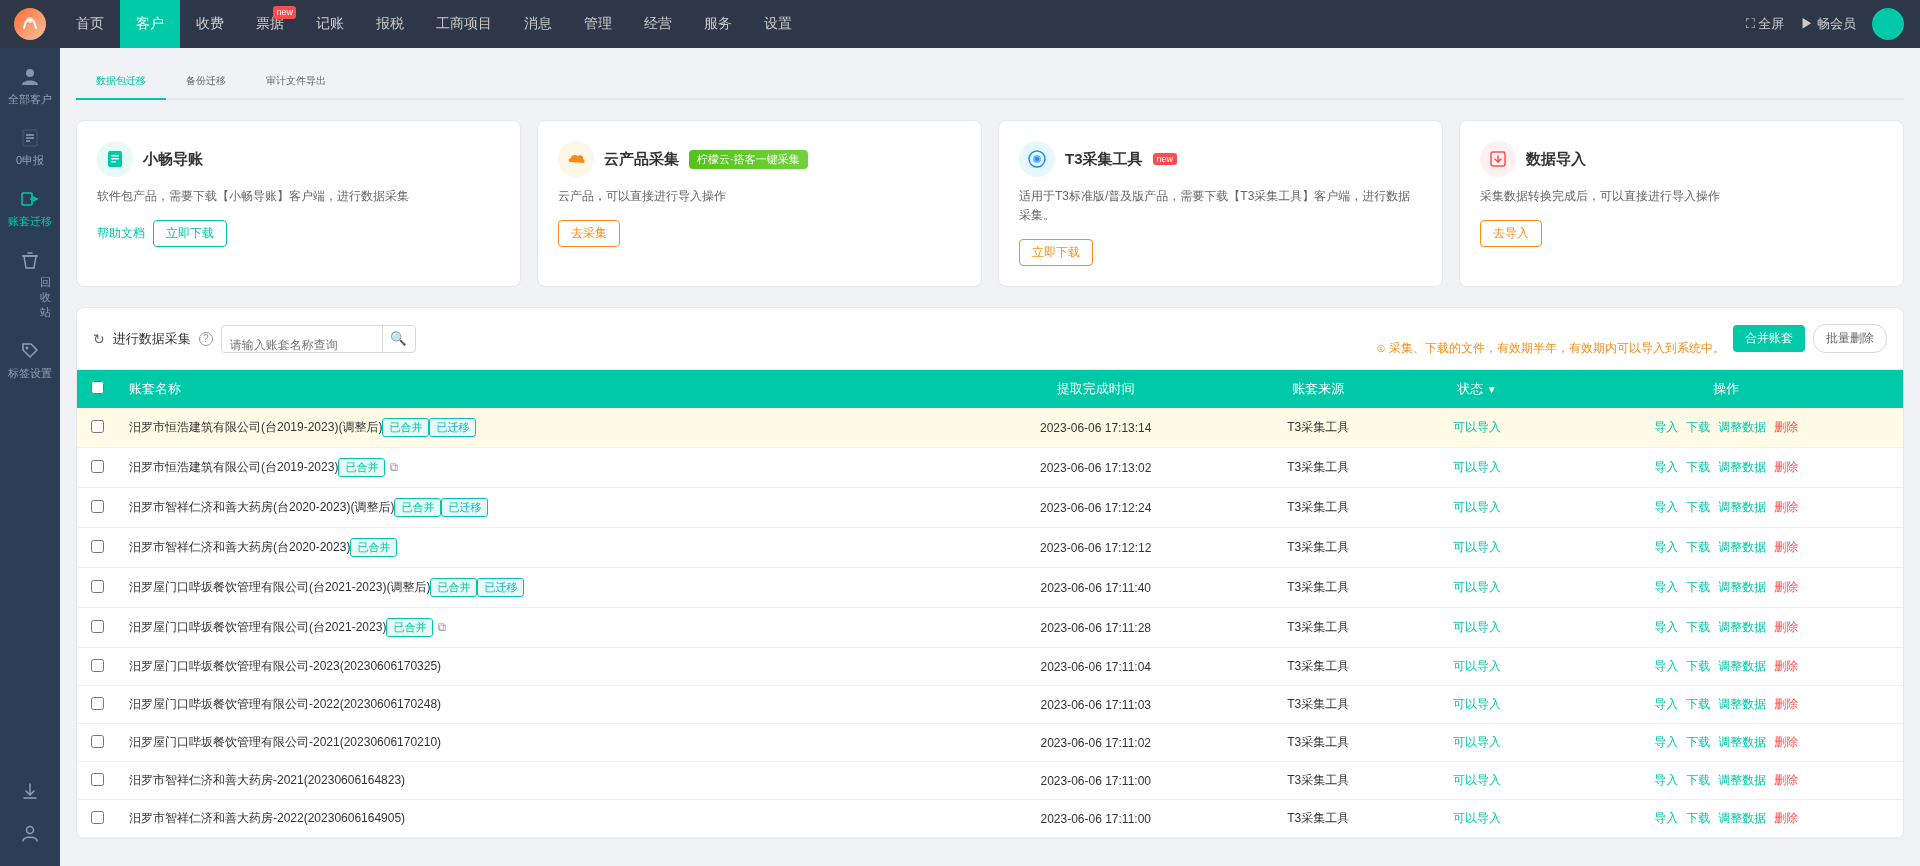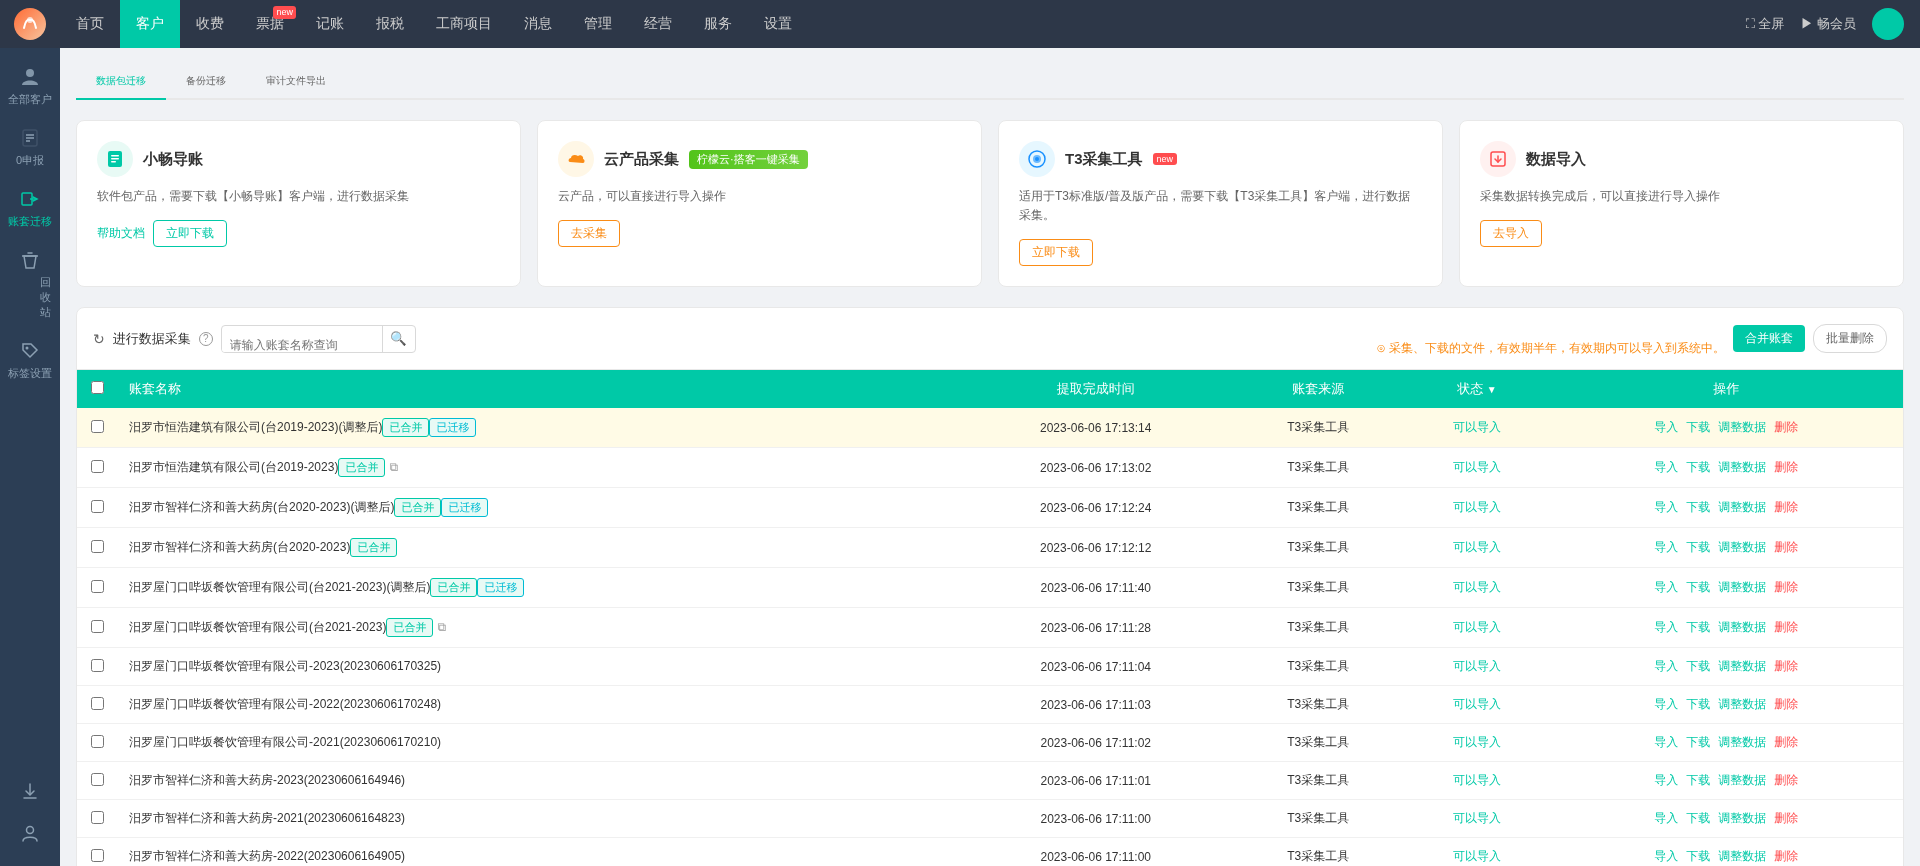--- a/index.html
+++ b/index.html
@@ -678,28 +678,20 @@
           <tr>
             <td><input type="checkbox" style=""></td>
             <td><span>汨罗屋门口哔坂餐饮管理有限公司-2021(20230606170210)</span></td>
             <td>2023-06-06 17:11:02</td>
             <td>T3采集工具</td>
             <td><span class="status-badge">可以导入</span></td>
             <td><span class="action-link">导入</span><span class="action-link">下载</span><span class="action-link">调整数据</span><span class="action-link red">删除</span></td>
           </tr>
           <tr>
             <td><input type="checkbox" style=""></td>
-            <td><span>汨罗市智祥仁济和善大药房-2023(20230606164946)</span></td>
-            <td>2023-06-06 17:11:01</td>
-            <td>T3采集工具</td>
-            <td><span class="status-badge">可以导入</span></td>
-            <td><span class="action-link">导入</span><span class="action-link">下载</span><span class="action-link">调整数据</span><span class="action-link red">删除</span></td>
-          </tr>
-          <tr>
-            <td><input type="checkbox" style=""></td>
             <td><span>汨罗市智祥仁济和善大药房-2021(20230606164823)</span></td>
             <td>2023-06-06 17:11:00</td>
             <td>T3采集工具</td>
             <td><span class="status-badge">可以导入</span></td>
             <td><span class="action-link">导入</span><span class="action-link">下载</span><span class="action-link">调整数据</span><span class="action-link red">删除</span></td>
           </tr>
           <tr>
             <td><input type="checkbox" style=""></td>
             <td><span>汨罗市智祥仁济和善大药房-2022(20230606164905)</span></td>
             <td>2023-06-06 17:11:00</td>

